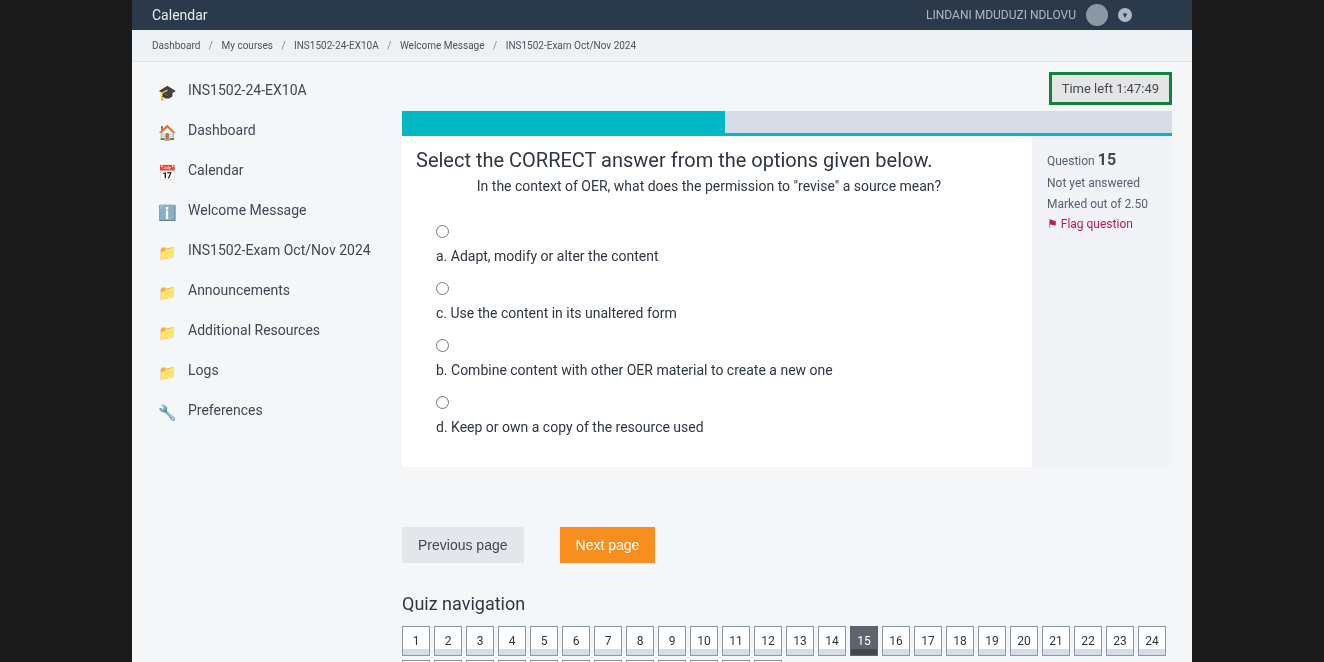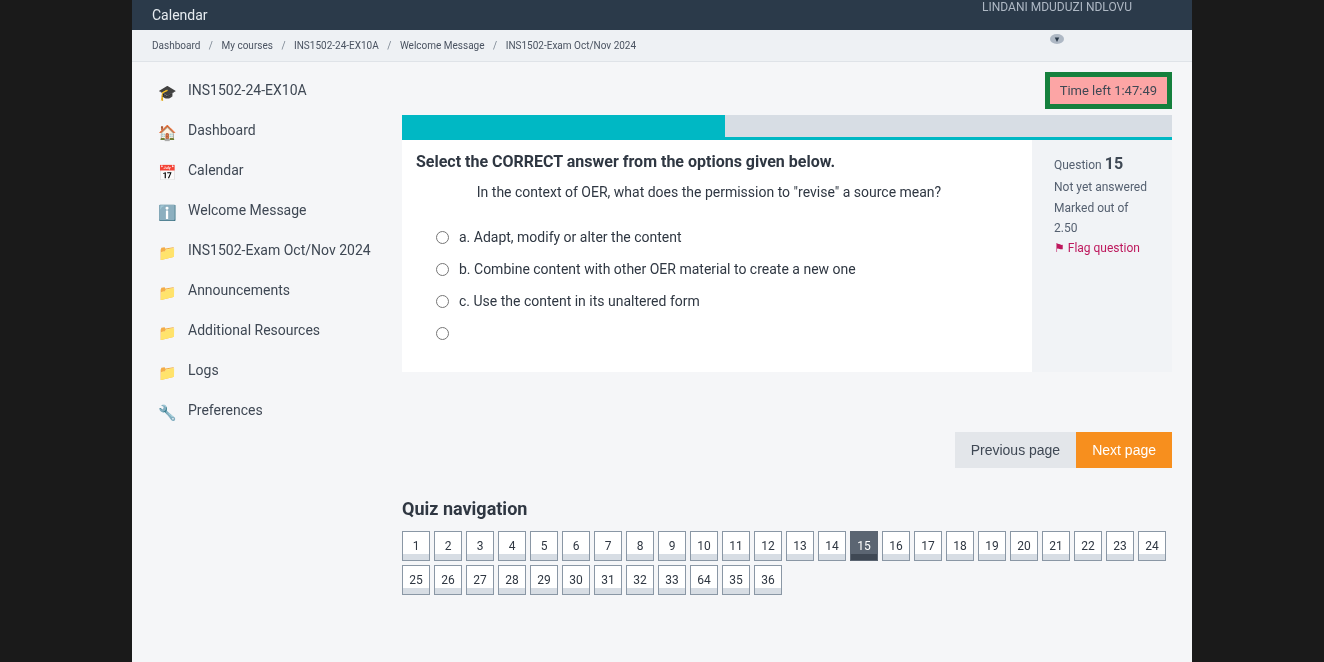--- a/index.html
+++ b/index.html
@@ -33,21 +33,20 @@
   .user-area {
     position: absolute;
     right: 60px;
     top: 0;
     height: 30px;
     display: flex;
     align-items: center;
     gap: 10px;
     font-size: 12px;
     color: #aeb8c4;
-    flex-direction: column;
   }
   .avatar-circ {
     width: 22px; height: 22px; border-radius: 50%;
     background: #8a97a5;
   }
   .down-caret {
     width: 14px; height: 14px; border-radius: 50%;
     background: #aeb8c4; font-size: 9px; color:#2b3a4a;
     display:flex;align-items:center;justify-content:center;
   }
@@ -85,22 +84,22 @@
     text-align: center;
     flex-shrink: 0;
     margin-top: 2px;
   }
   .main-col {
     flex: 1;
     min-width: 0;
   }
   .time-box {
     float: right;
-    border: 5px solid #15803d;
-    background: #fca5a5;
+    border: 3px solid #15803d;
+    background: #e5e5e5;
     padding: 6px 10px;
     font-size: 13px;
     color: #3f4854;
     margin-bottom: 6px;
   }
   .progress-bar {
     clear: both;
     height: 22px;
     background: #d7dde4;
     width: 100%;
@@ -116,62 +115,64 @@
     display: flex;
     gap: 16px;
     background: #fff;
     border-top: 3px solid #00b8c4;
   }
   .question-body {
     flex: 1;
     padding: 12px 14px 24px 14px;
     color: #2f3742;
   }
-  .q-instr { font-weight: 700; margin-bottom: 12px; font-size: 16px; }
+  .q-instr { font-weight: 400; margin-bottom: 5px; font-size: 20px; }
   .q-text { font-size: 14px; margin-bottom: 18px; line-height: 1.4; text-align: center; }
   .options { margin-left: 20px; }
   .opt {
     display: flex;
     align-items: flex-start;
     gap: 10px;
     padding: 8px 0;
     font-size: 14px;
+    flex-direction: column;
   }
   .opt input[type=radio] { margin-top: 2px; }
   .info-col {
     width: 140px;
     flex-shrink: 0;
     background: #f1f3f6;
-    padding: 10px 22px;
+    padding: 10px 15px;
     font-size: 12px;
     color: #556070;
     line-height: 1.7;
   }
   .info-col .qnum { font-size: 12px; }
   .info-col .qnum b { font-size: 16px; color: #3f4854; }
   .info-col .flag { color: #be185d; cursor: pointer; }
   .nav-row {
     display: flex;
-    justify-content: flex-end;
+    justify-content: flex-start;
     margin-top: 60px;
+    gap: 36px;
   }
   .btn {
     padding: 10px 16px;
     font-size: 14px;
     border: none;
     cursor: pointer;
   }
   .btn-prev { background: #e3e6ea; color: #3f4854; }
   .btn-next { background: #f78f1e; color: #fff; }
   .quiznav {
     margin-top: 30px;
   }
   .quiznav h3 {
     font-size: 18px;
-    font-weight: 700;
+    font-weight: 400;
     color: #2f3742;
     margin-bottom: 12px;
   }
   .num-grid {
     display: flex;
     flex-wrap: wrap;
     gap: 4px;
   }
   .num-box {
     width: 28px;
@@ -281,28 +282,29 @@
         <div class="question-body">
           <div class="q-instr">Select the CORRECT answer from the options given below.</div>
           <div class="q-text">In the context of OER, what does the permission to "revise" a source mean?</div>
           <div class="options">
             <label class="opt">
               <input type="radio" name="q15" style="">
               <span>a. Adapt, modify or alter the content</span>
             </label>
             <label class="opt">
               <input type="radio" name="q15" style="">
+              <span>c. Use the content in its unaltered form</span>
+            </label>
+            <label class="opt">
+              <input type="radio" name="q15" style="">
               <span>b. Combine content with other OER material to create a new one</span>
             </label>
             <label class="opt">
               <input type="radio" name="q15" style="">
-              <span>c. Use the content in its unaltered form</span>
-            </label>
-            <label class="opt">
-              <input type="radio" name="q15" style="">
+              <span>d. Keep or own a copy of the resource used</span>
             </label>
           </div>
         </div>
         <div class="info-col">
           <div class="qnum">
             <span>Question</span> <b>15</b>
           </div>
           <div>Not yet answered</div>
           <div>Marked out of 2.50</div>
           <div class="flag">

